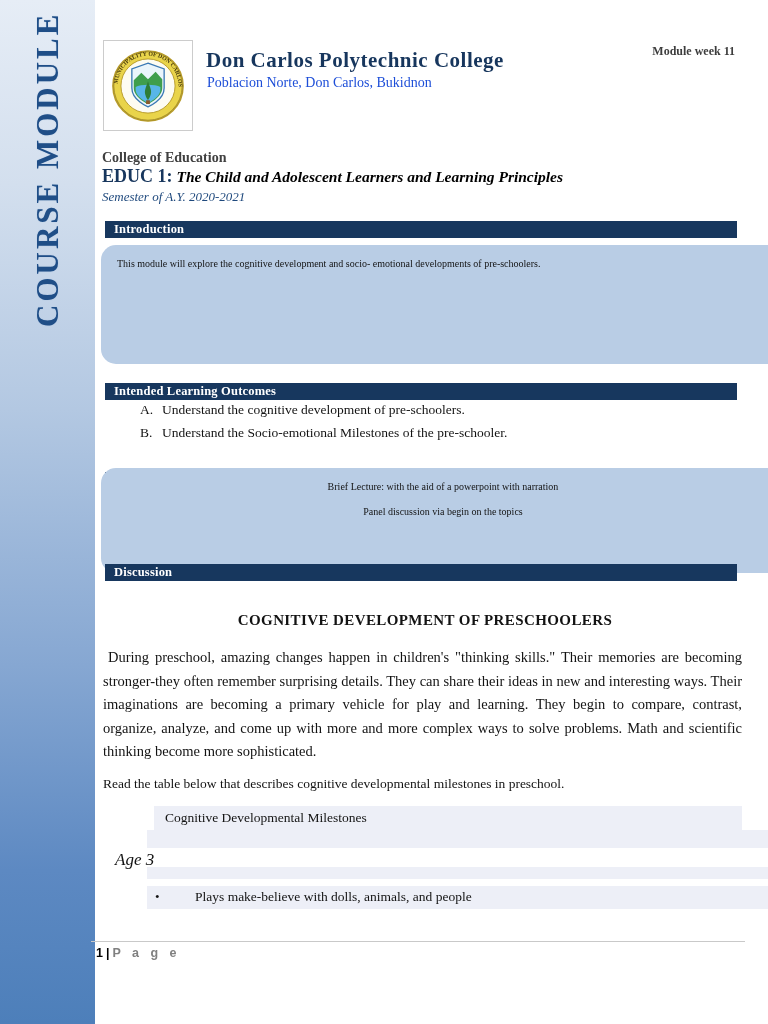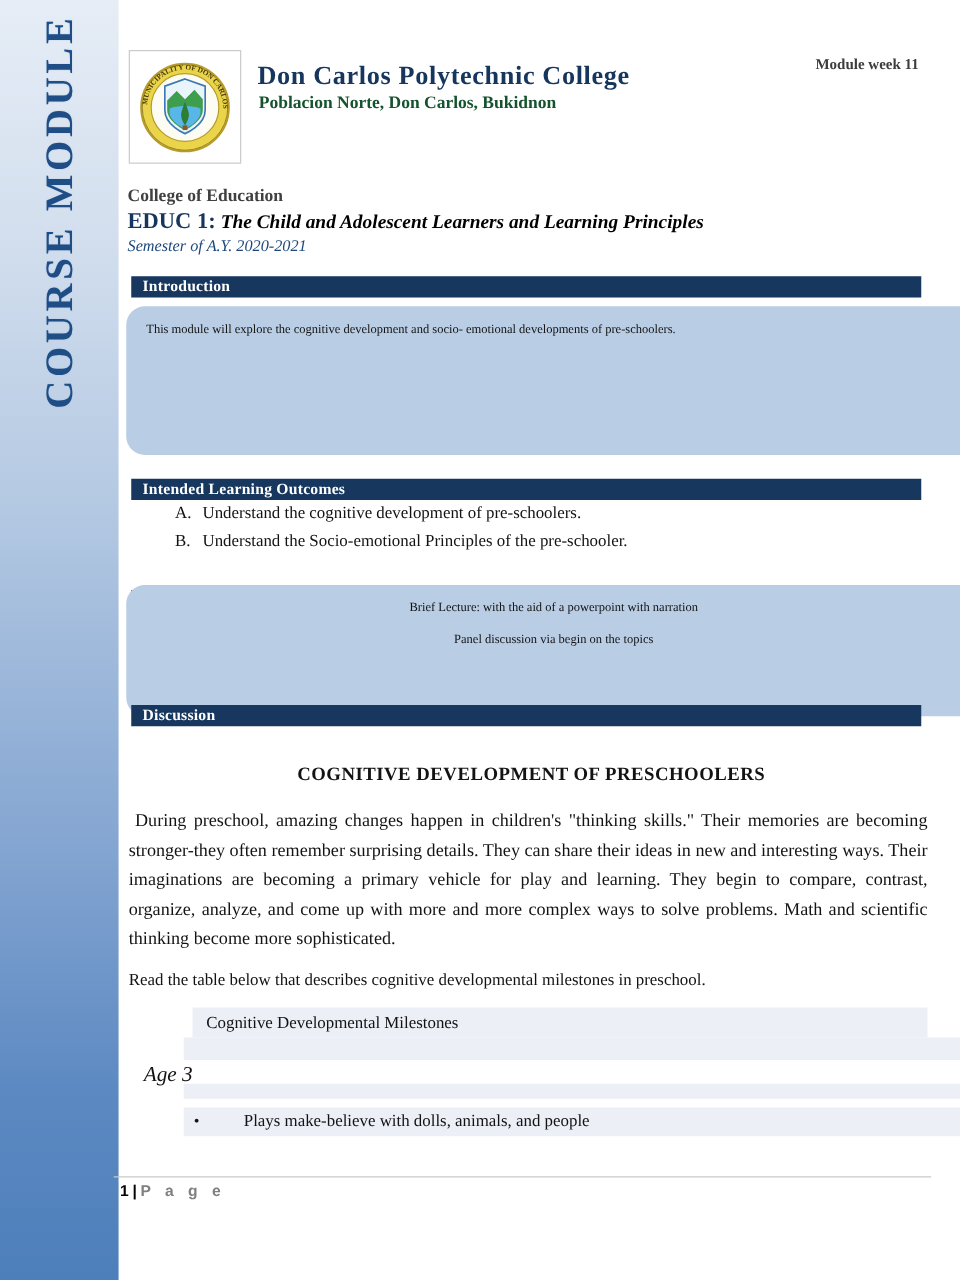--- a/index.html
+++ b/index.html
@@ -23,21 +23,21 @@
 
   
   .page { position:absolute; left:95px; top:0; width:673px; height:1024px; background:#fff; }
 
   .logo-frame {
     position:absolute; left:8px; top:40px; width:90px; height:91px;
     background:#fff; border:1px solid #cccccc;
     display:flex; align-items:center; justify-content:center;
   }
   .college-name { position:absolute; left:111px; top:48px; font-size:21px; font-weight:bold; color:#17365d; letter-spacing:0.5px; }
-  .college-address { position:absolute; left:112px; top:75px; font-size:14px; color:#14532d;font-weight:bold; }
+  .college-address { position:absolute; left:112px; top:75px; font-size:14px; color:#1d4ed8; }
   .module-week { position:absolute; right:33px; top:44px; font-size:12px; font-weight:bold; color:#3d3d3d; }
 
   .dept { position:absolute; left:7px; top:150px; font-size:14px; font-weight:bold; color:#404040; }
   .educ-line { position:absolute; left:7px; top:166px; }
   .educ-code { font-size:18px; font-weight:bold; color:#17365d; }
   .educ-title { font-size:15.5px; font-weight:bold; font-style:italic; color:#000;text-align:right; }
   .semester { position:absolute; left:7px; top:189px; font-size:13px; font-style:italic; color:#1f497d; }
 
   .banner {
     position:absolute; left:10px; width:632px; height:17px;
@@ -135,21 +135,21 @@
   <div class="banner banner-intro">Introduction</div>
   <div class="bluebox box-intro">
     <p>This module will explore the cognitive development and socio- emotional developments of pre-schoolers.</p>
   </div>
 
   <div class="banner banner-outcomes">Intended Learning Outcomes</div>
   <div class="ilo-item ilo-a">
     <span class="ilo-label">A.</span><span>Understand the cognitive development of pre-schoolers.</span>
   </div>
   <div class="ilo-item ilo-b">
-    <span class="ilo-label">B.</span><span>Understand the Socio-emotional Principles of the pre-schooler.</span>
+    <span class="ilo-label">B.</span><span>Understand the Socio-emotional Milestones of the pre-schooler.</span>
   </div>
 
   <div class="banner banner-activity">Activity</div>
   <div class="bluebox box-activity">
     <p>Brief Lecture: with the aid of a powerpoint with narration</p>
     <p>Panel discussion via begin on the topics</p>
   </div>
 
   <div class="banner banner-discussion">Discussion</div>
   <div class="disc-heading">COGNITIVE DEVELOPMENT OF PRESCHOOLERS</div>

